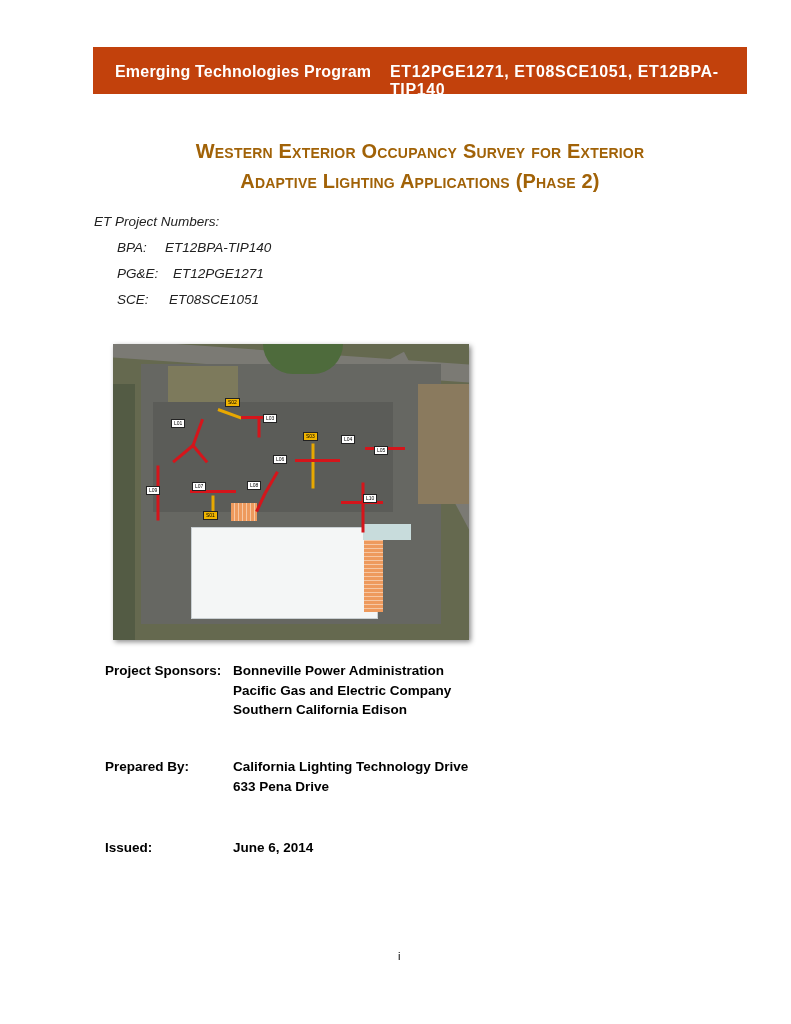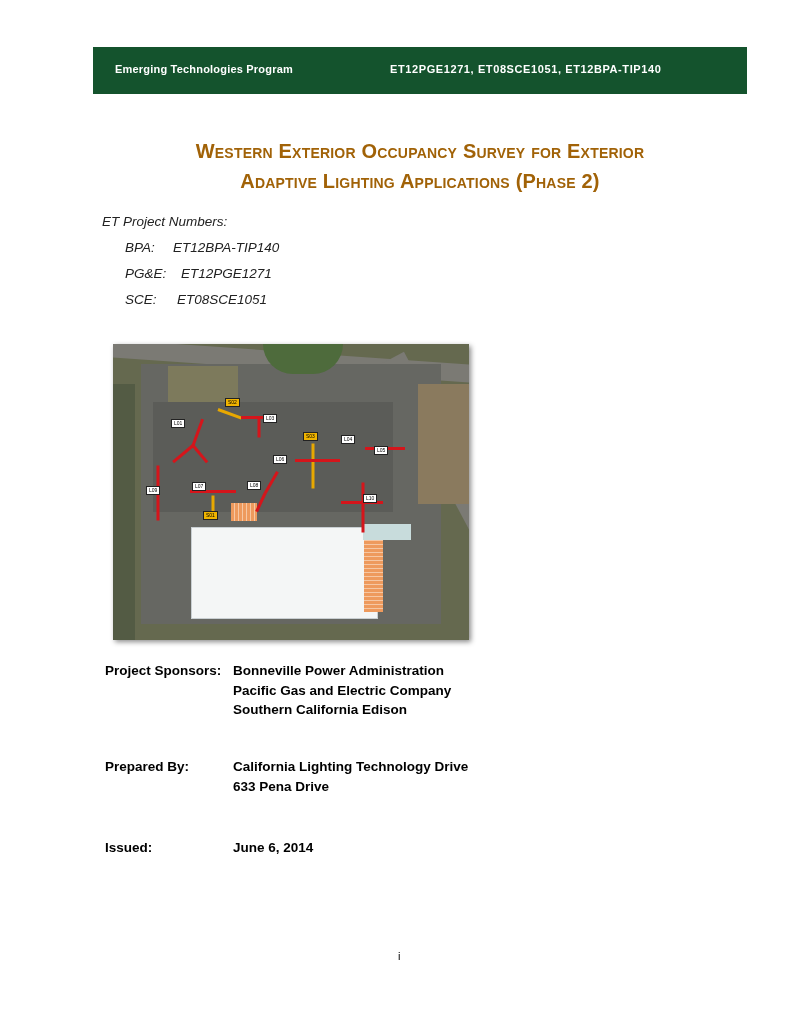--- a/index.html
+++ b/index.html
@@ -1,27 +1,27 @@
 <!DOCTYPE html>
 <html><head>
 <meta charset="utf-8">
 <style>
   html, body { margin: 0; padding: 0; background: #ffffff; }
   body { width: 791px; height: 1024px; position: relative; overflow: hidden;
          font-family: "Liberation Sans", sans-serif; color: #000; }
   .header-bar { position: absolute; left: 93px; top: 47px; width: 654px; height: 47px;
-                background: #14532d; color: #fff; font-weight: bold; font-size: 11px;
+                background: #c2410c; color: #fff; font-weight: bold; font-size: 16px;
                 letter-spacing: 0.2px; text-decoration: underline; }
   .header-bar .left { position: absolute; left: 22px; top: 16px; }
   .header-bar .right { position: absolute; left: 297px; top: 16px; letter-spacing: 0.6px; }
   .title { position: absolute; left: 93px; width: 654px; top: 136px; text-align: center;
            color: #a16207; font-weight: bold; font-size: 20px; line-height: 30px;
            font-variant: small-caps; letter-spacing: 0.2px; }
   .projnums { position: absolute; left: 94px; top: 213px; font-style: italic; font-size: 13.5px;
-              color: #222; margin-left: 8px; }
+              color: #222; }
   .projnums .row { height: 26px; line-height: 18px; }
   .projnums .indent { padding-left: 23px; }
   .projnums .lbl { display: inline-block; }
   .map { position: absolute; left: 113px; top: 344px; width: 356px; height: 296px;
          background: #6e6f68; overflow: hidden; box-shadow: 2px 2px 5px rgba(0,0,0,0.45); }
   .map .road { position: absolute; background: #7b7a74; }
   .map .lot { position: absolute; left: 40px; top: 58px; width: 240px; height: 110px; background: #5b5c58; }
   .map .grass { position: absolute; background: #5c6b43; }
   .map .building { position: absolute; left: 78px; top: 183px; width: 185px; height: 90px; background: #f4f6f6;
                    border: 1px solid #c9cfd2; }

